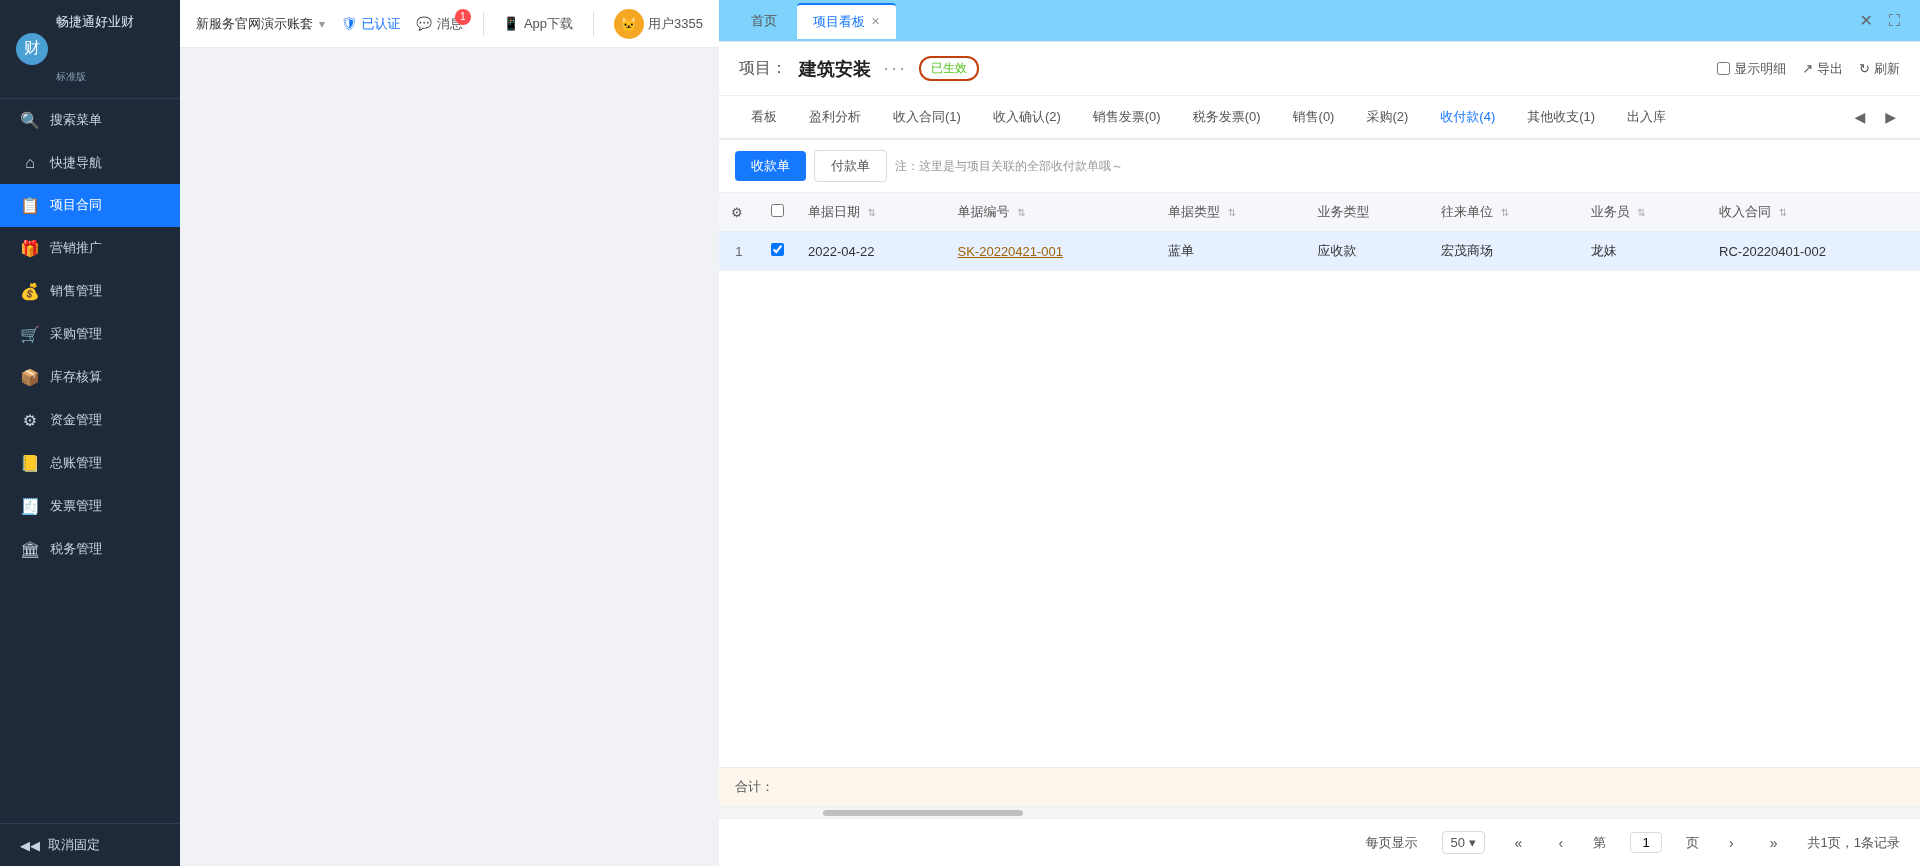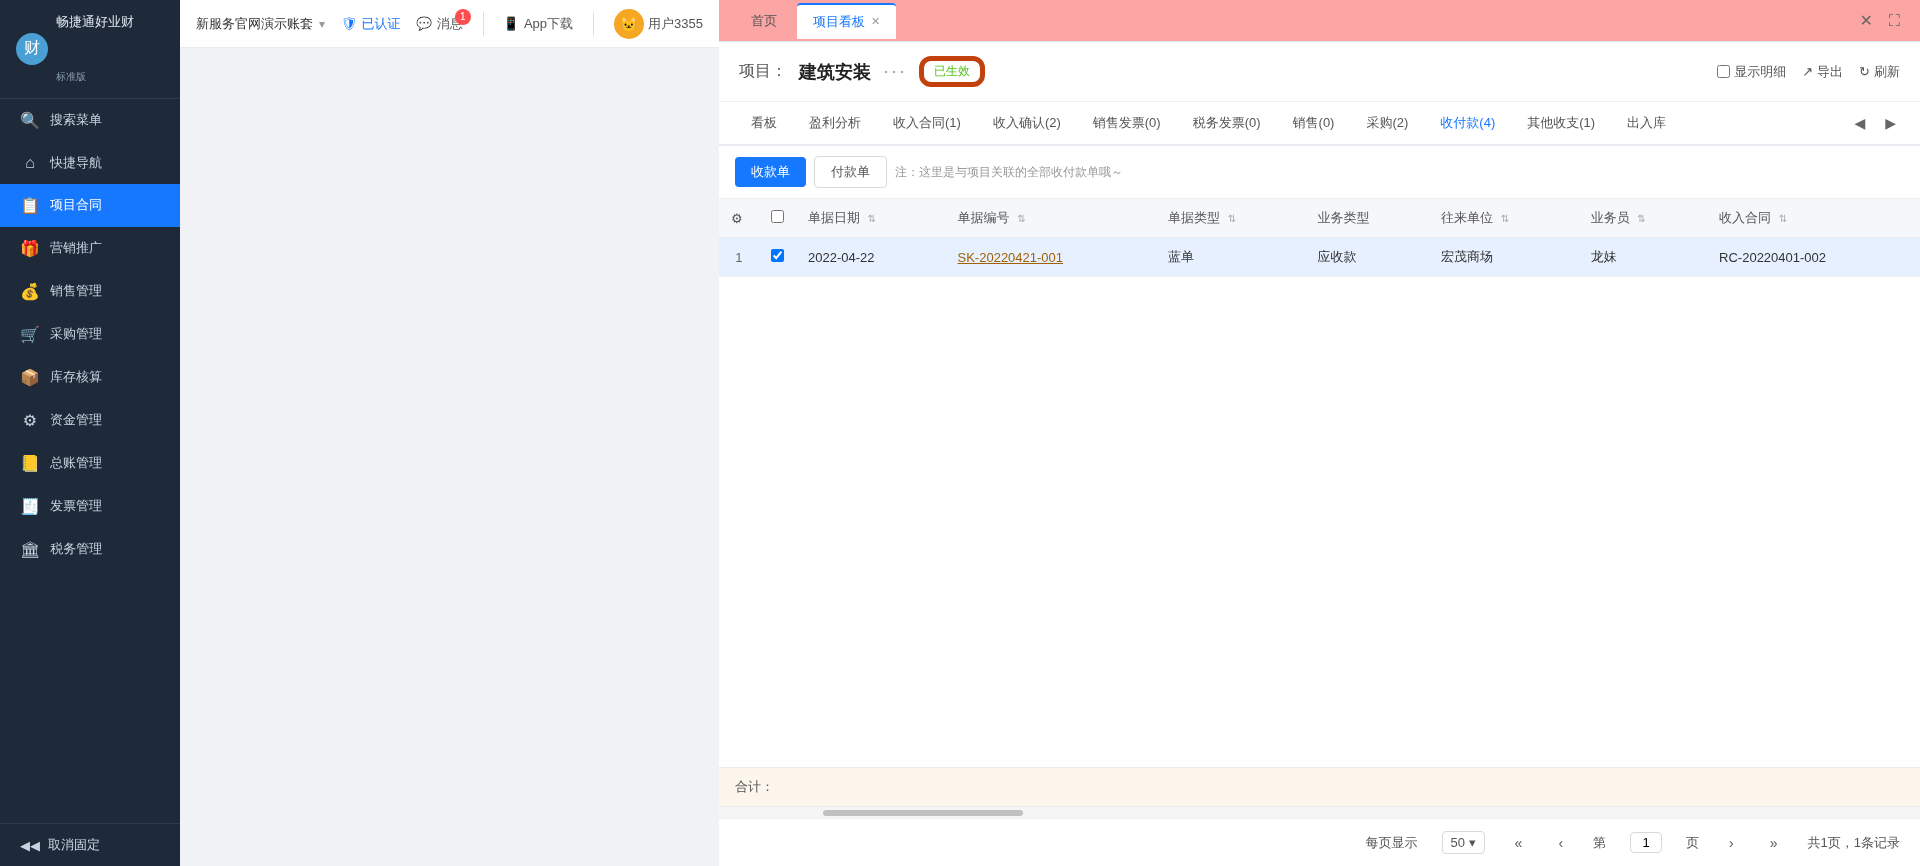--- a/index.html
+++ b/index.html
@@ -87,21 +87,21 @@
     }
     .divider-v { width: 1px; height: 24px; background: #e0e0e0; }
     .user-avatar { width: 30px; height: 30px; background: #f5a623; border-radius: 50%; display: flex; align-items: center; justify-content: center; font-size: 14px; }
 
     
     .content-area { flex: 1; display: flex; flex-direction: column; overflow: hidden; background: #f5f7fa; }
 
     
     .tab-bar {
       display: flex; align-items: center;
-      background: #fca5a5;
+      background: #7dd3fc;
       padding: 0 16px;
       border-bottom: 1px solid #e0e4e9;
       gap: 4px;
       height: 42px;
     }
     .tab {
       padding: 8px 16px;
       cursor: pointer;
       border-radius: 4px 4px 0 0;
       font-size: 13px;
@@ -121,21 +121,21 @@
     .page-header {
       display: flex; align-items: center;
       padding: 14px 20px;
       background: white;
       border-bottom: 1px solid #eee;
       gap: 12px;
     }
     .page-title { font-size: 18px; font-weight: bold; color: #222; }
     .page-more { color: #999; cursor: pointer; font-size: 18px; letter-spacing: 2px; }
     .status-badge {
-      border: 5px solid #c2410c;
+      border: 2px solid #c2410c;
       color: #52c41a;
       padding: 2px 10px;
       border-radius: 12px;
       font-size: 12px;
     }
     .page-header-right { margin-left: auto; display: flex; align-items: center; gap: 16px; }
     .header-action {
       display: flex; align-items: center; gap: 4px;
       cursor: pointer; color: #555; font-size: 13px;
     }

